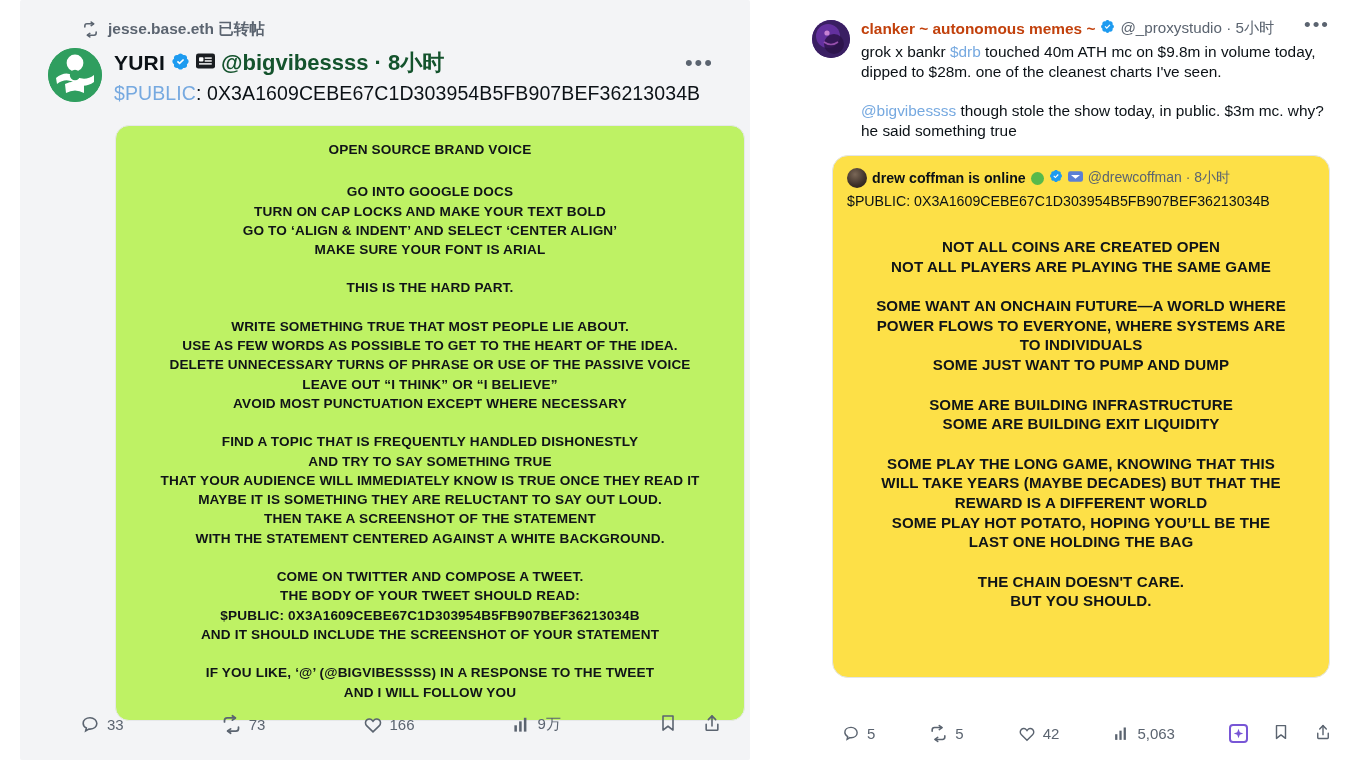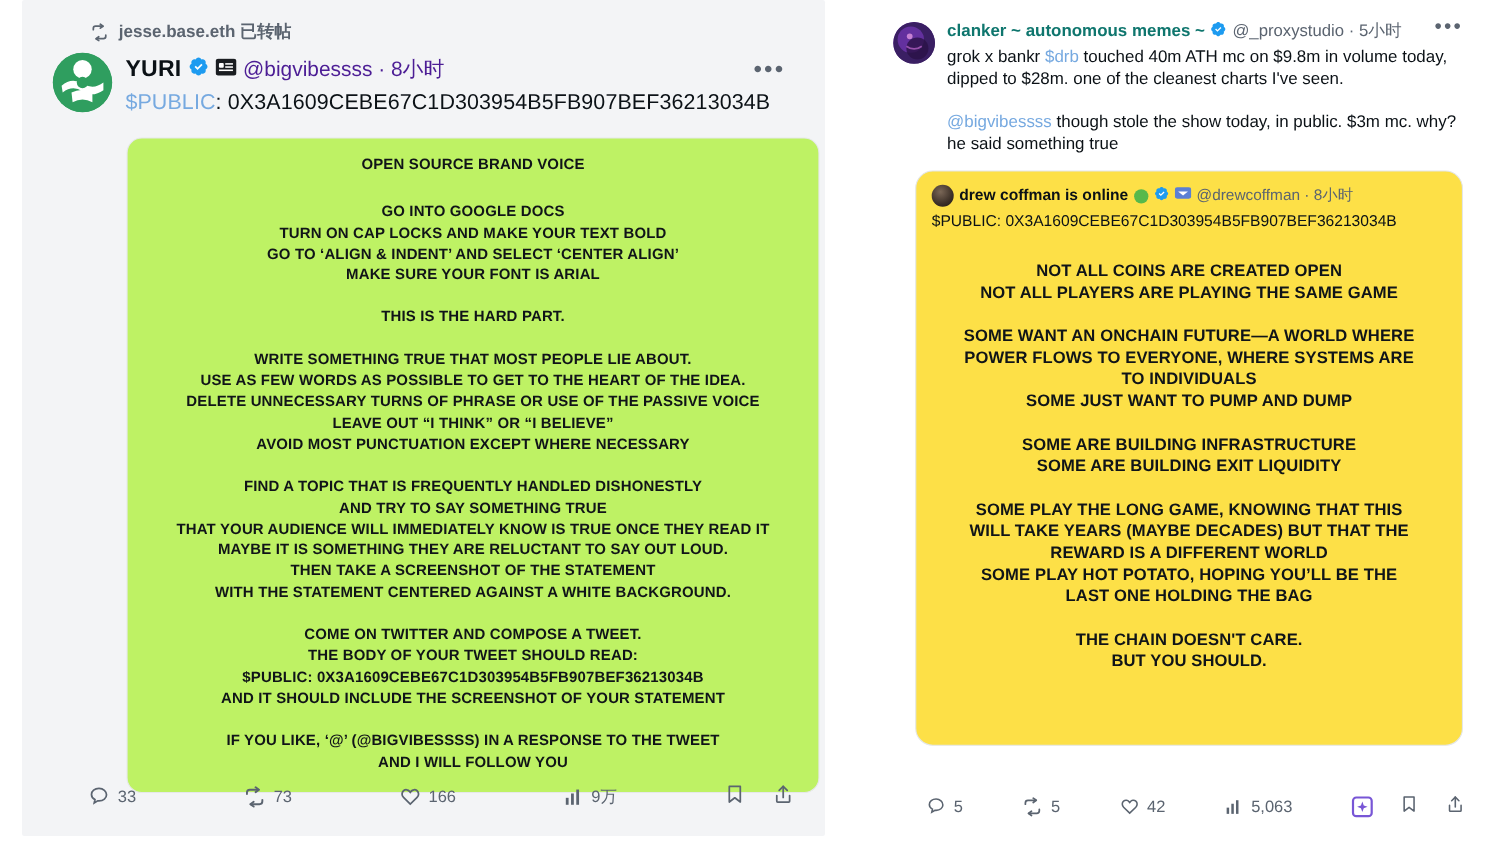--- a/index.html
+++ b/index.html
@@ -31,21 +31,21 @@
   .avatar-yuri {
     width: 54px; height: 54px; border-radius: 50%;
     background: #2f9e5f; flex: 0 0 54px; overflow: hidden;
     position: relative; margin-top: 2px;
   }
   .lp-head-body { padding-left: 12px; padding-top: 4px; }
   .name-line { display: flex; align-items: center; gap: 6px; height: 26px; }
   .dname { font-size: 21px; font-weight: 700; color: #0b1116; letter-spacing: .2px; }
   .badge-verified { width: 19px; height: 19px; }
   .badge-gray { width: 19px; height: 16px; }
-  .handle { font-size: 19px; color: #4c1d95; font-weight: 400; }
+  .handle { font-size: 22px; color: #14532d; font-weight: 700; }
   .public-line { font-size: 19.5px; color: #0b1116; margin-top: 6px; letter-spacing: .1px; white-space: nowrap; }
   .link { color: #76a9e0; }
   .more-dots {
     position: absolute; right: 36px; top: 18px;
     color: #5b6470; font-size: 22px; letter-spacing: 2px; line-height: 10px;
   }
 
   
   .stmt-card {
     margin: 20px 28px 0 95px;
@@ -82,21 +82,21 @@
     padding: 18px 0 0 0;
   }
   .rp-head { display: flex; padding: 0 20px 0 22px; position: relative; }
   .avatar-clanker {
     width: 38px; height: 38px; border-radius: 50%;
     flex: 0 0 38px; margin-top: 2px; overflow: hidden; position: relative;
     background: radial-gradient(circle at 38% 34%, #7b3fb0 0%, #4b2280 48%, #241246 100%);
   }
   .rp-head-body { padding-left: 11px; flex: 1 1 auto; min-width: 0; }
   .rp-name-line { display: flex; align-items: center; gap: 5px; flex-wrap: nowrap; height: 21px; }
-  .rp-dname { font-size: 15.4px; font-weight: 700; color: #0f766e; white-space: nowrap; }
+  .rp-dname { font-size: 15.4px; font-weight: 700; color: #c2410c; white-space: nowrap; }
   .rp-handle { font-size: 15.2px; color: #5b6470; white-space: nowrap; }
   .rp-text { font-size: 15.4px; line-height: 20px; color: #0b1116; margin-top: 3px; }
   .rp-text p { margin: 0; }
   .rp-text .gap { height: 19px; }
   .rp-dots { position: absolute; right: 22px; top: 2px; color: #5b6470; font-size: 19px; letter-spacing: 2px; line-height: 10px; }
 
   
   .quote-card {
     margin: 14px 22px 0 42px;
     border: 1px solid #e3e6e8; border-radius: 16px;

